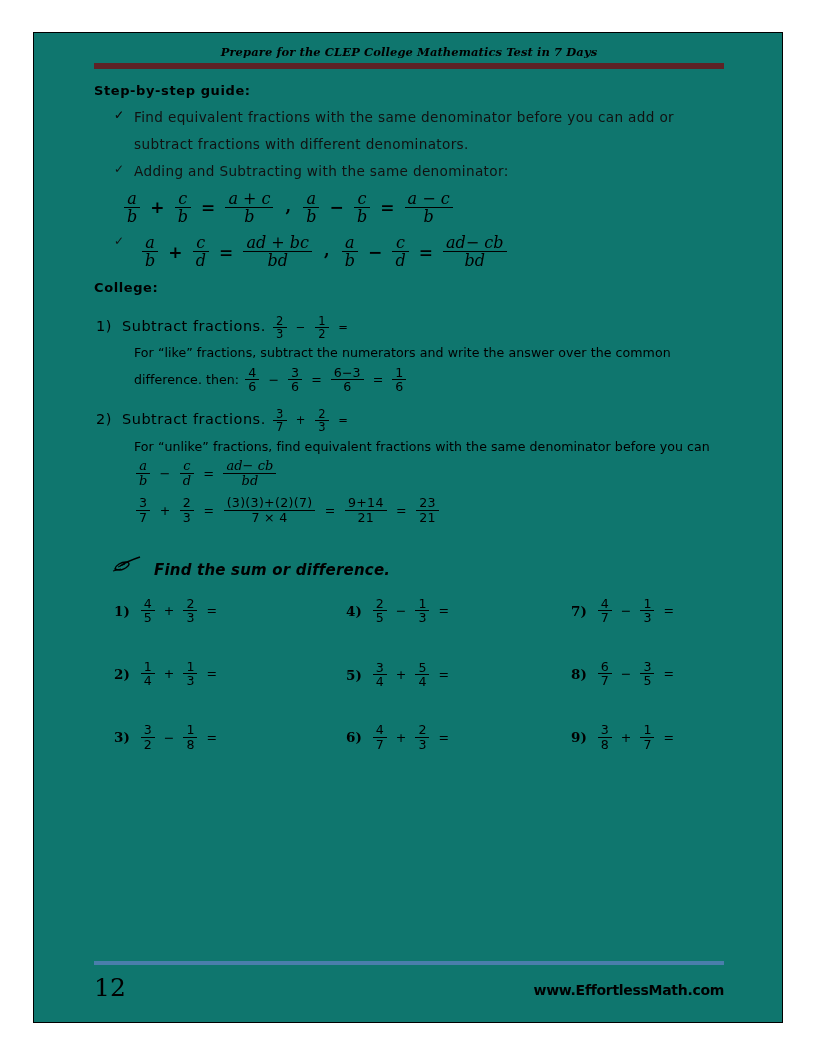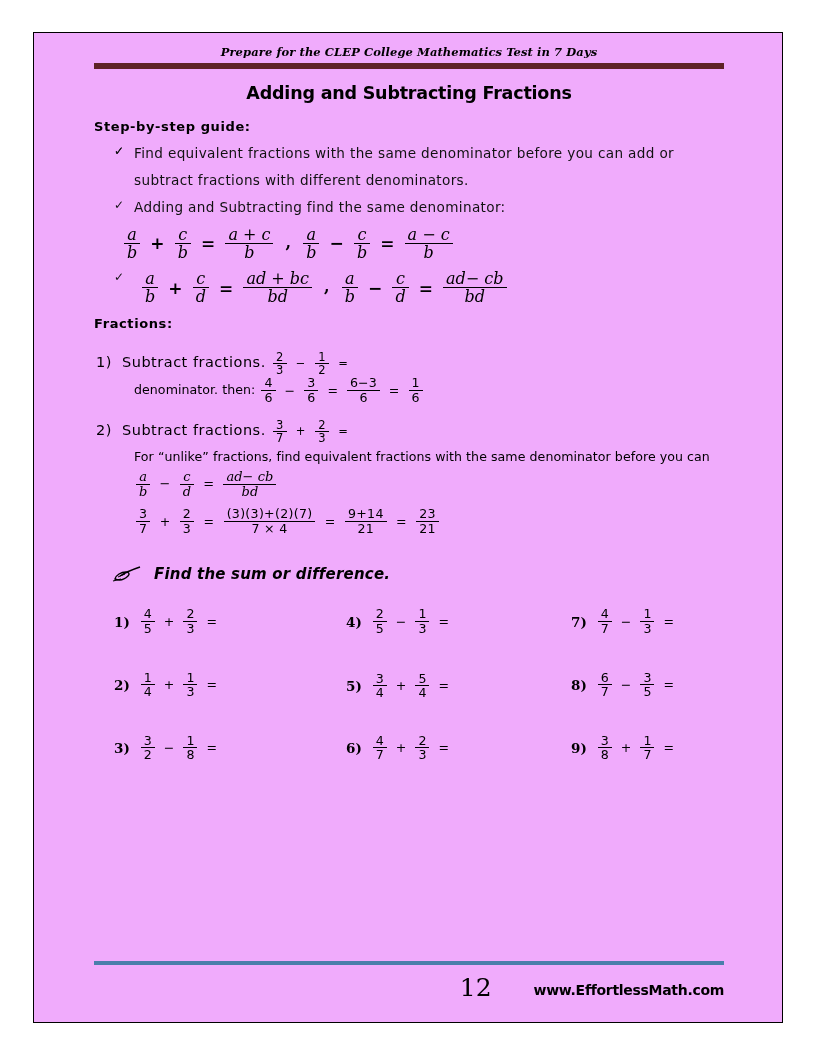--- a/index.html
+++ b/index.html
@@ -19,21 +19,21 @@
 
   
   #page-frame {
     position: absolute;
     left: 33px;
     top: 32px;
     width: 750px;
     height: 991px;
     border: 1.5px solid #000000;
     box-sizing: border-box;
-    background: #f0abfc;
+    background: #0f766e;
   }
   #page-inner {
     position: absolute;
     left: 60px;
     top: 12px;
     width: 630px;
   }
 
   
   .running-head {
@@ -167,21 +167,21 @@
   .inline-serif {
     font-family: "DejaVu Serif", "Liberation Serif", serif;
     font-style: italic;
     font-size: 13px;
   }
   .inline-serif .op { font-style: normal; }
 
   
   .exercise-head {
     display: flex;
-    align-items: flex-start;
+    align-items: flex-end;
     gap: 12px;
     padding-left: 18px;
     margin: 30px 0 18px 0;
   }
   .exercise-head .quill { flex: none; }
   .exercise-title {
     font-family: "DejaVu Sans", "Liberation Sans", sans-serif;
     font-weight: bold;
     font-style: italic;
     font-size: 15px;
@@ -219,21 +219,21 @@
   }
   .foot-rule {
     height: 4px;
     background: #4a7eab;
     width: 100%;
     margin-bottom: 10px;
   }
   .foot-row {
     display: flex;
     align-items: flex-end;
-    justify-content: flex-end;
+    justify-content: space-between;
   }
   .page-number {
     font-family: "DejaVu Serif", "Liberation Serif", serif;
     font-size: 25px;
     line-height: 1;
   }
   .site-url {
     font-family: "DejaVu Sans", "Liberation Sans", sans-serif;
     font-weight: bold;
     font-size: 14px;
@@ -244,35 +244,34 @@
 </style>
 </head>
 <body>
 
 <div id="page-frame">
   <div id="page-inner">
 
     <div class="running-head">Prepare for the CLEP College Mathematics Test in 7 Days</div>
     <div class="head-rule"></div>
 
-    <div class="doc-title">Adding and Subtracting Fractions</div>
 
     <div class="section-label">Step-by-step guide:</div>
 
     <ul class="guide-list">
       <li class="guide-item">
         <span class="check">✓</span>
       </li>
       <li class="guide-item">
         <span class="check">✓</span>
         <span>Find equivalent fractions with the same denominator before you can add or subtract fractions with different denominators.</span>
       </li>
       <li class="guide-item">
         <span class="check">✓</span>
-        <span>Adding and Subtracting find the same denominator:</span>
+        <span>Adding and Subtracting with the same denominator:</span>
       </li>
     </ul>
 
     <div class="formula-row">
       <span class="frac">
         <span class="num">a</span>
         <span class="den">b</span>
       </span>
       <span class="op">+</span>
       <span class="frac">
@@ -332,42 +331,43 @@
         <span class="num">c</span>
         <span class="den">d</span>
       </span>
       <span class="op">=</span>
       <span class="frac">
         <span class="num">ad− cb</span>
         <span class="den">bd</span>
       </span>
     </div>
 
-    <div class="section-label" style="margin-top:6px;">Fractions:</div>
+    <div class="section-label" style="margin-top:6px;">College:</div>
 
     <div class="example" style="margin-top:20px;">
       <div class="ex-head">
         <span class="ex-num">1)</span>
         <span>Subtract fractions.</span>
         <span class="small-frac">
           <span class="frac">
             <span class="num">2</span>
             <span class="den">3</span>
           </span>
           <span class="op">−</span>
           <span class="frac">
             <span class="num">1</span>
             <span class="den">2</span>
           </span>
           <span class="op">=</span>
         </span>
       </div>
       <div class="ex-body">
+        <div>For “like” fractions, subtract the numerators and write the answer over the common</div>
         <div>
-          <span>denominator. then:</span>
+          <span>difference. then:</span>
           <span>
             <span class="frac">
               <span class="num">4</span>
               <span class="den">6</span>
             </span>
             <span class="op">−</span>
             <span class="frac">
               <span class="num">3</span>
               <span class="den">6</span>
             </span>

